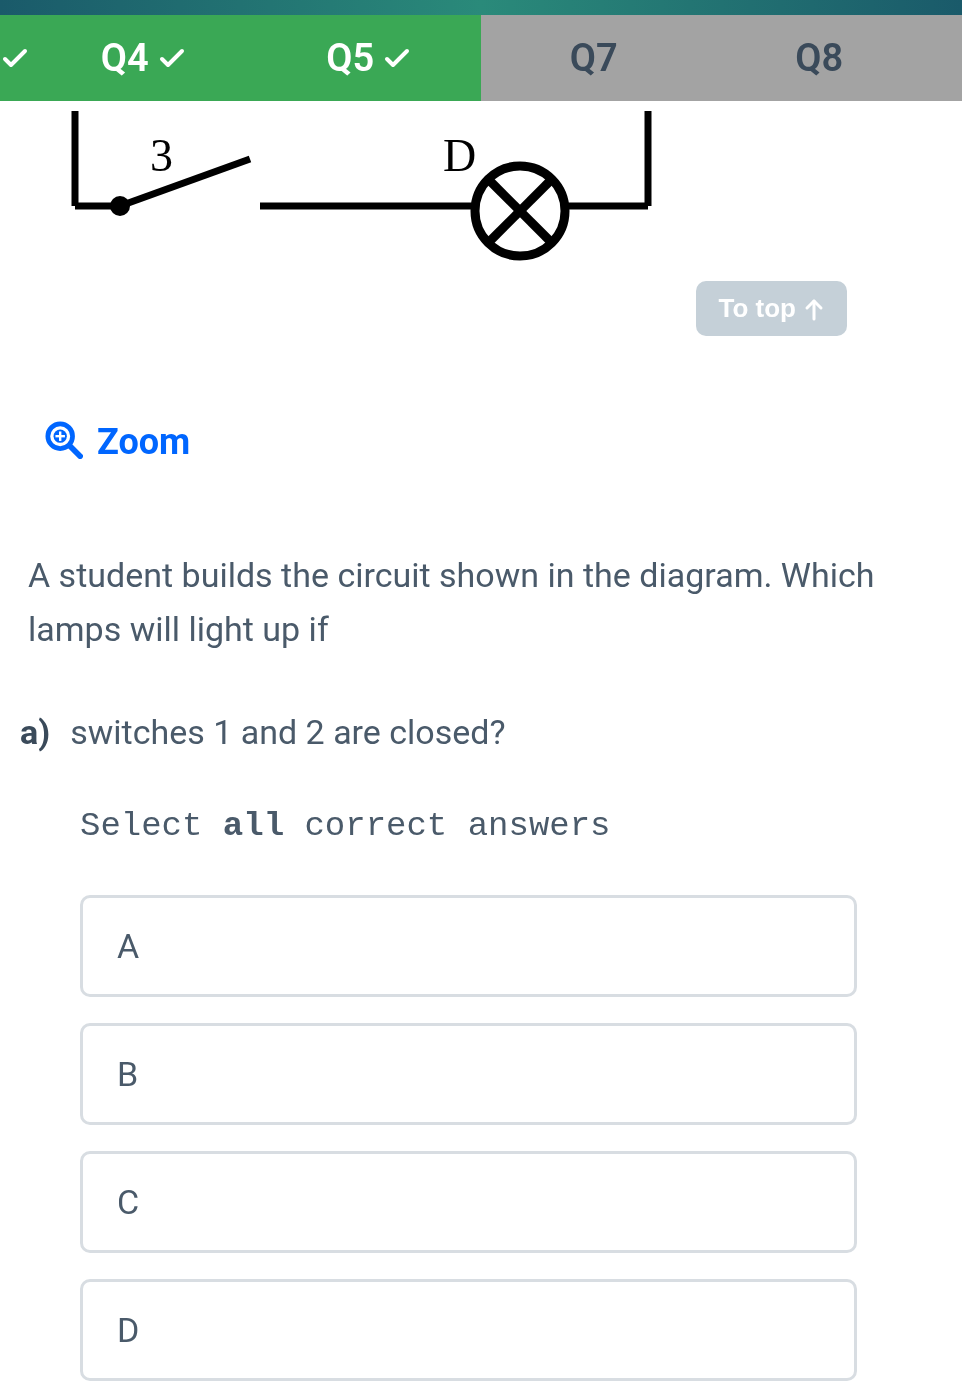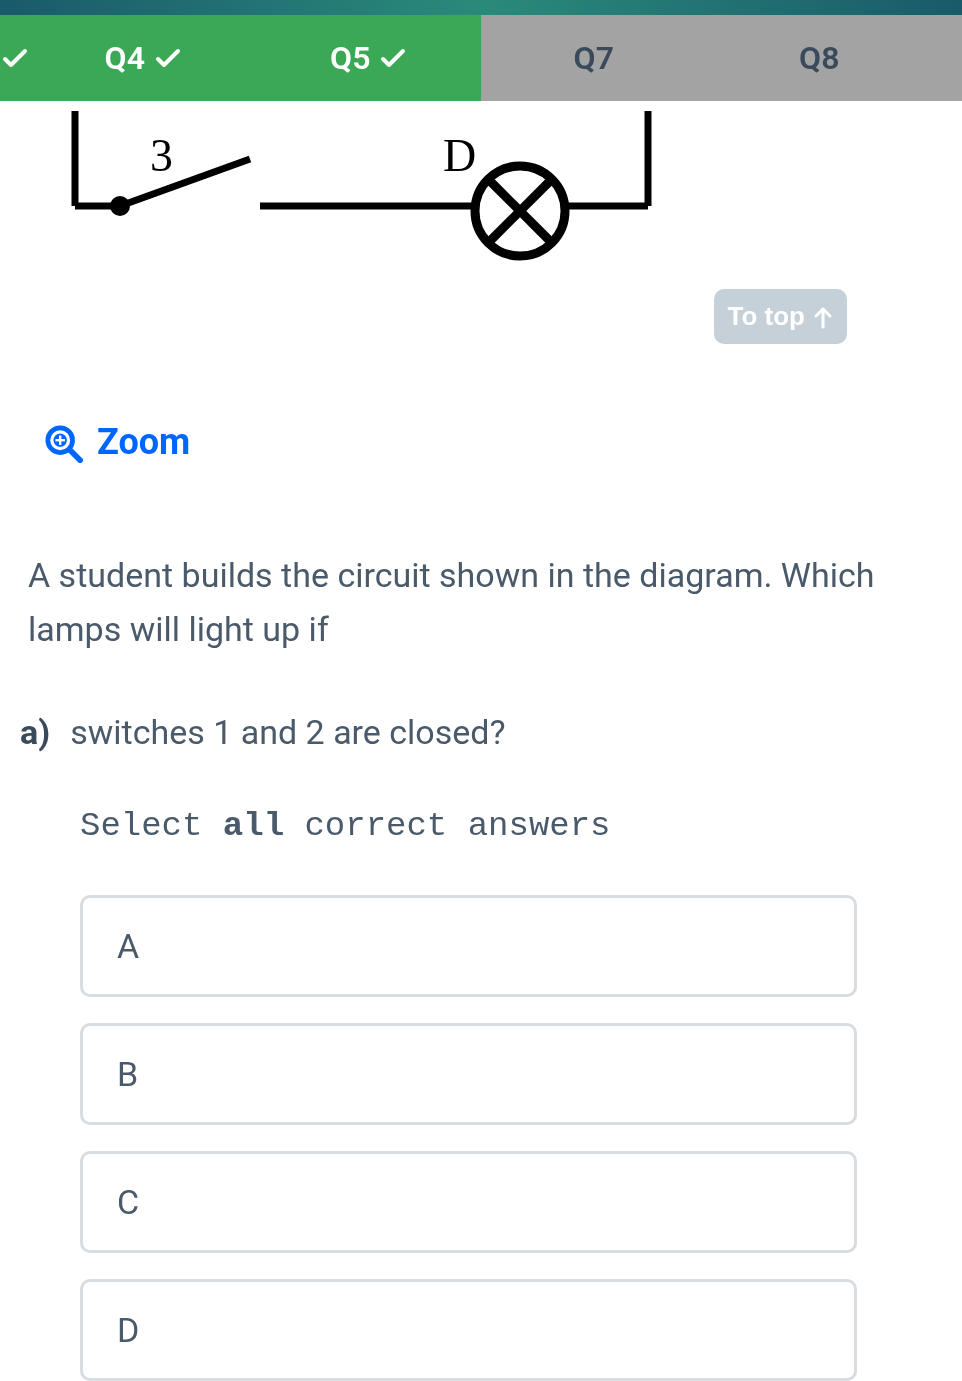--- a/index.html
+++ b/index.html
@@ -19,21 +19,21 @@
     }
     .tabs {
       display: flex;
       height: 86px;
     }
     .tab {
       flex: 1;
       display: flex;
       align-items: center;
       justify-content: center;
-      font-size: 32px;
+      font-size: 38px;
       font-weight: 600;
       gap: 10px;
       position: relative;
       text-align: center;
     }
     .tab-completed {
       background: #3aa855;
       color: #fff;
     }
     .tab-current {
@@ -74,33 +74,32 @@
       margin-left: 35px;
       margin-top: 10px;
     }
     .to-top-btn {
       position: absolute;
       right: 115px;
       top: 170px;
       background: #c5d0d8;
       color: #fff;
       border: none;
-      padding: 12px 14px;
+      padding: 12px 23px;
       border-radius: 10px;
       font-size: 26px;
       font-weight: 600;
       display: flex;
       align-items: center;
       gap: 8px;
       cursor: pointer;
-      margin-top: 8px;
     }
     .zoom-link {
       display: flex;
-      align-items: flex-end;
+      align-items: flex-start;
       gap: 14px;
       color: #0066ff;
       font-size: 36px;
       font-weight: 700;
       margin-top: 110px;
       margin-left: 25px;
       cursor: pointer;
     }
     .zoom-icon {
       width: 38px;

